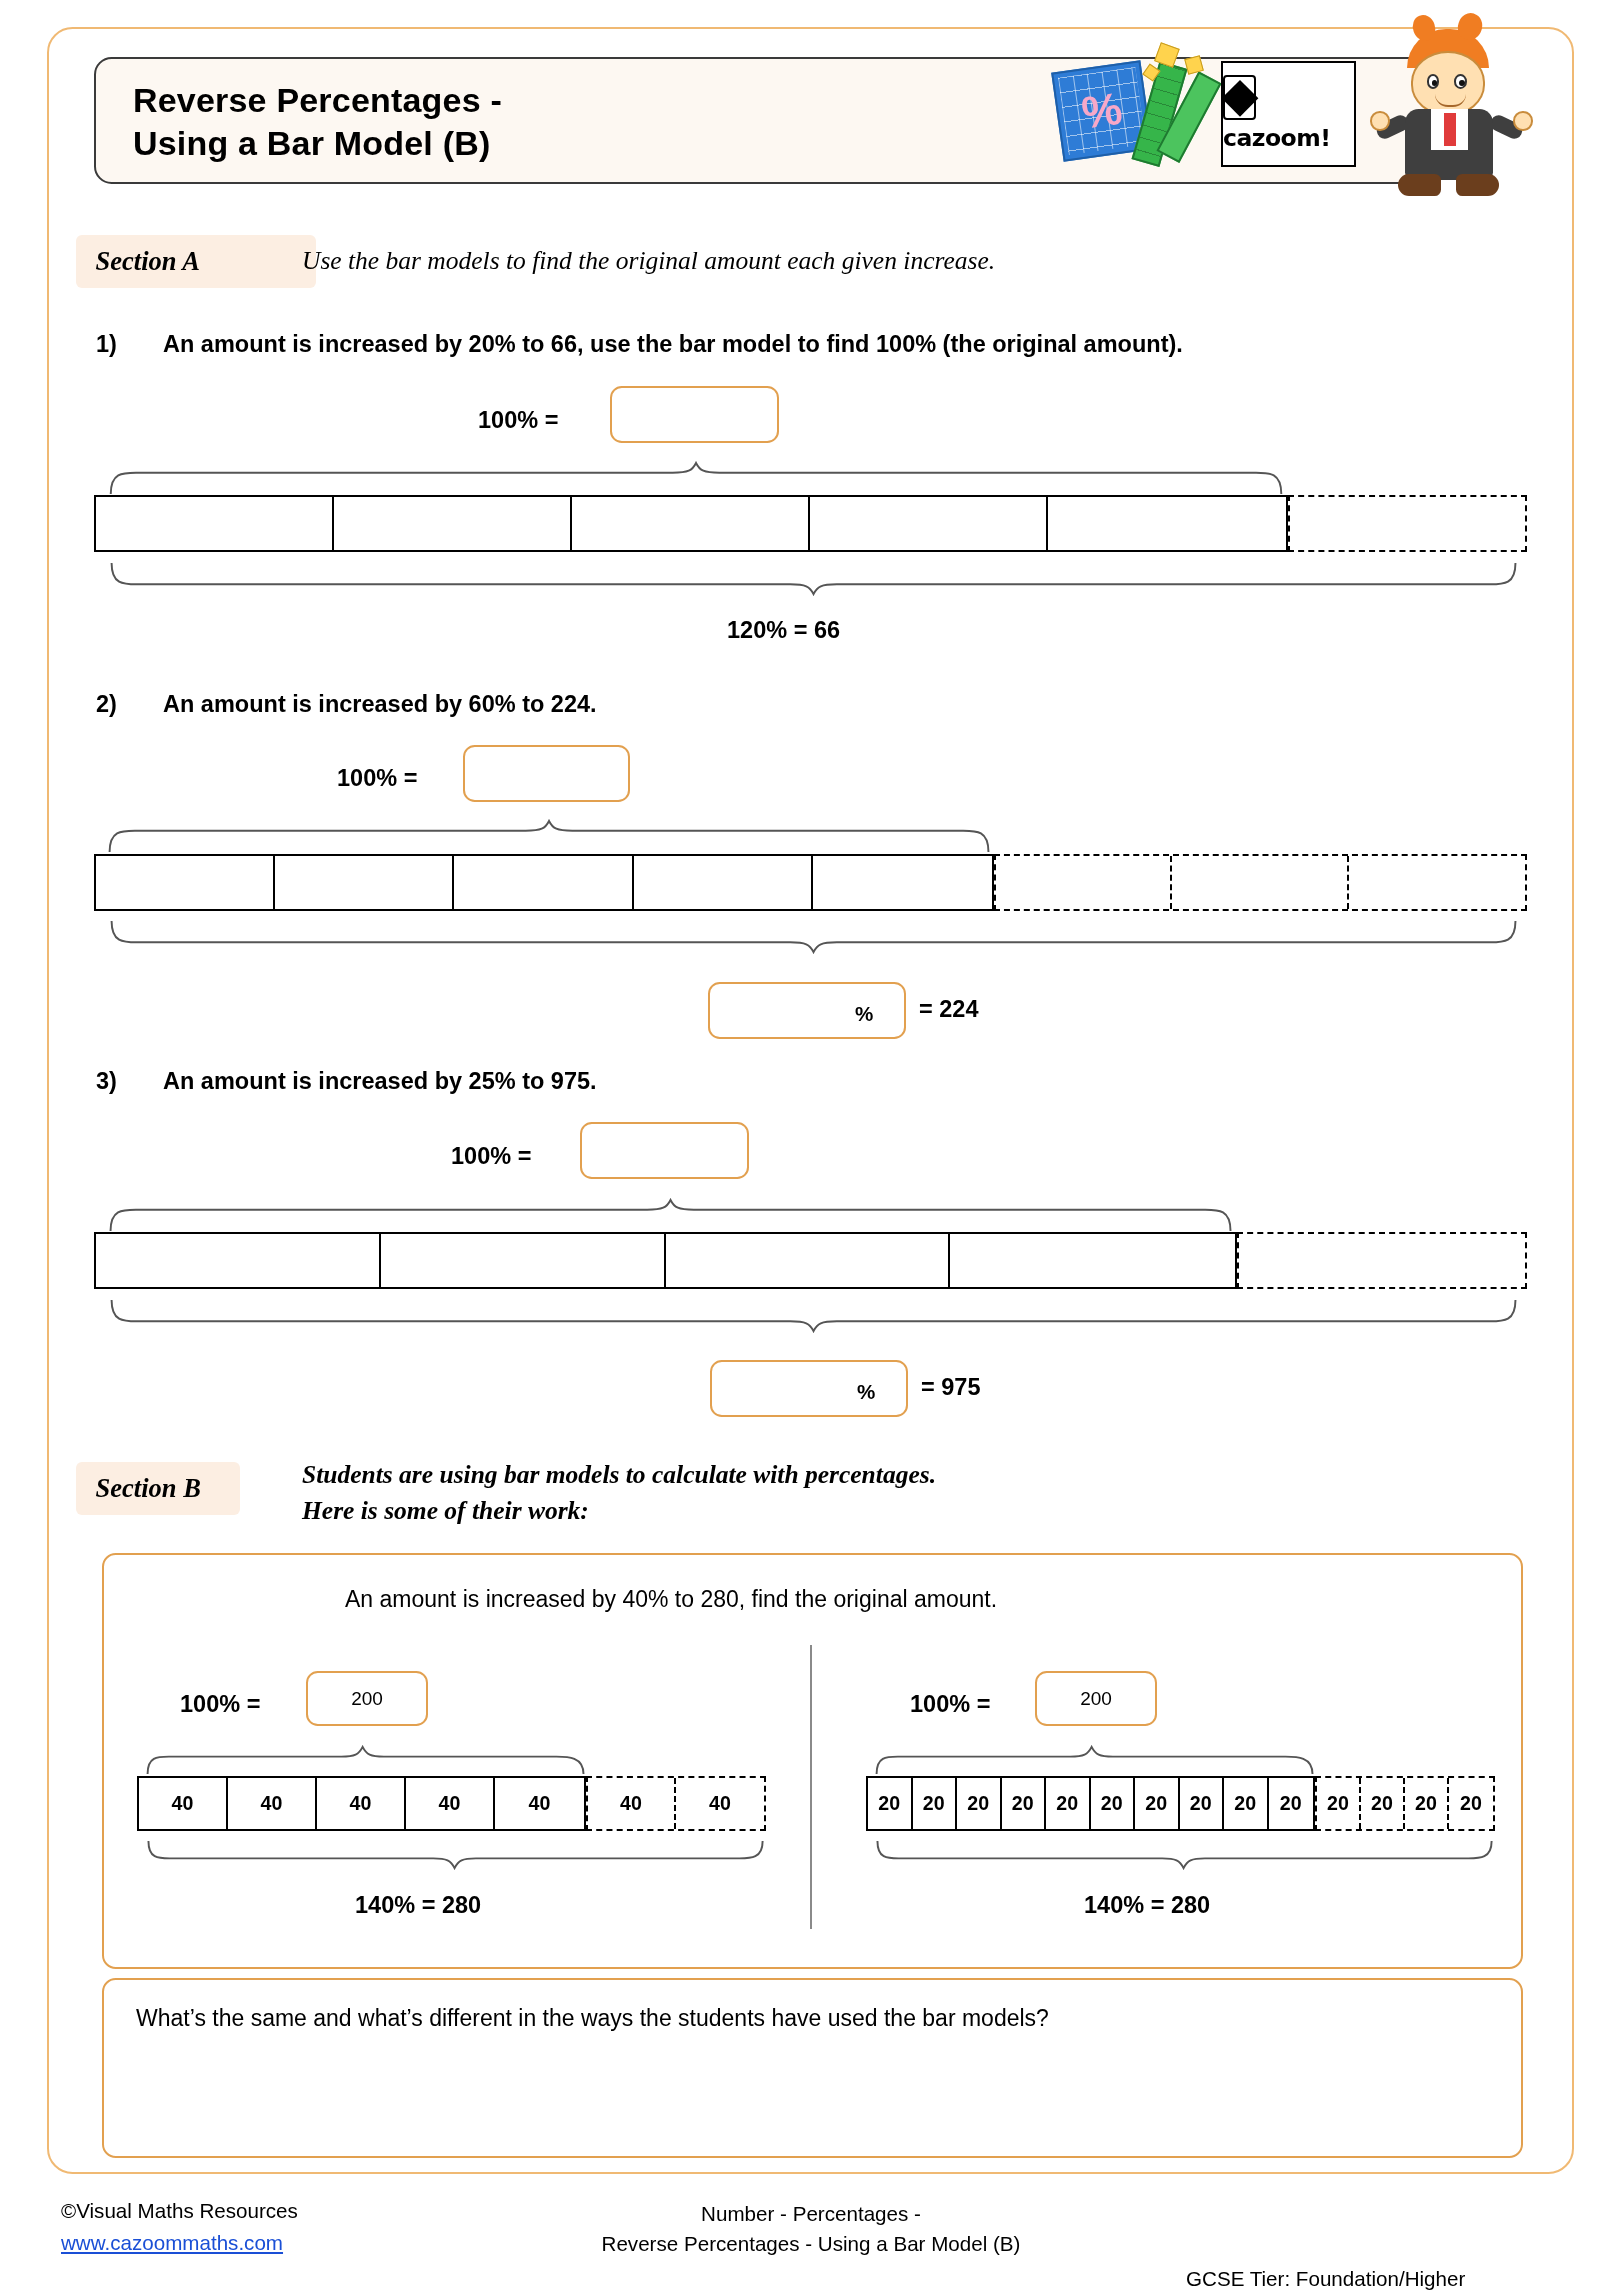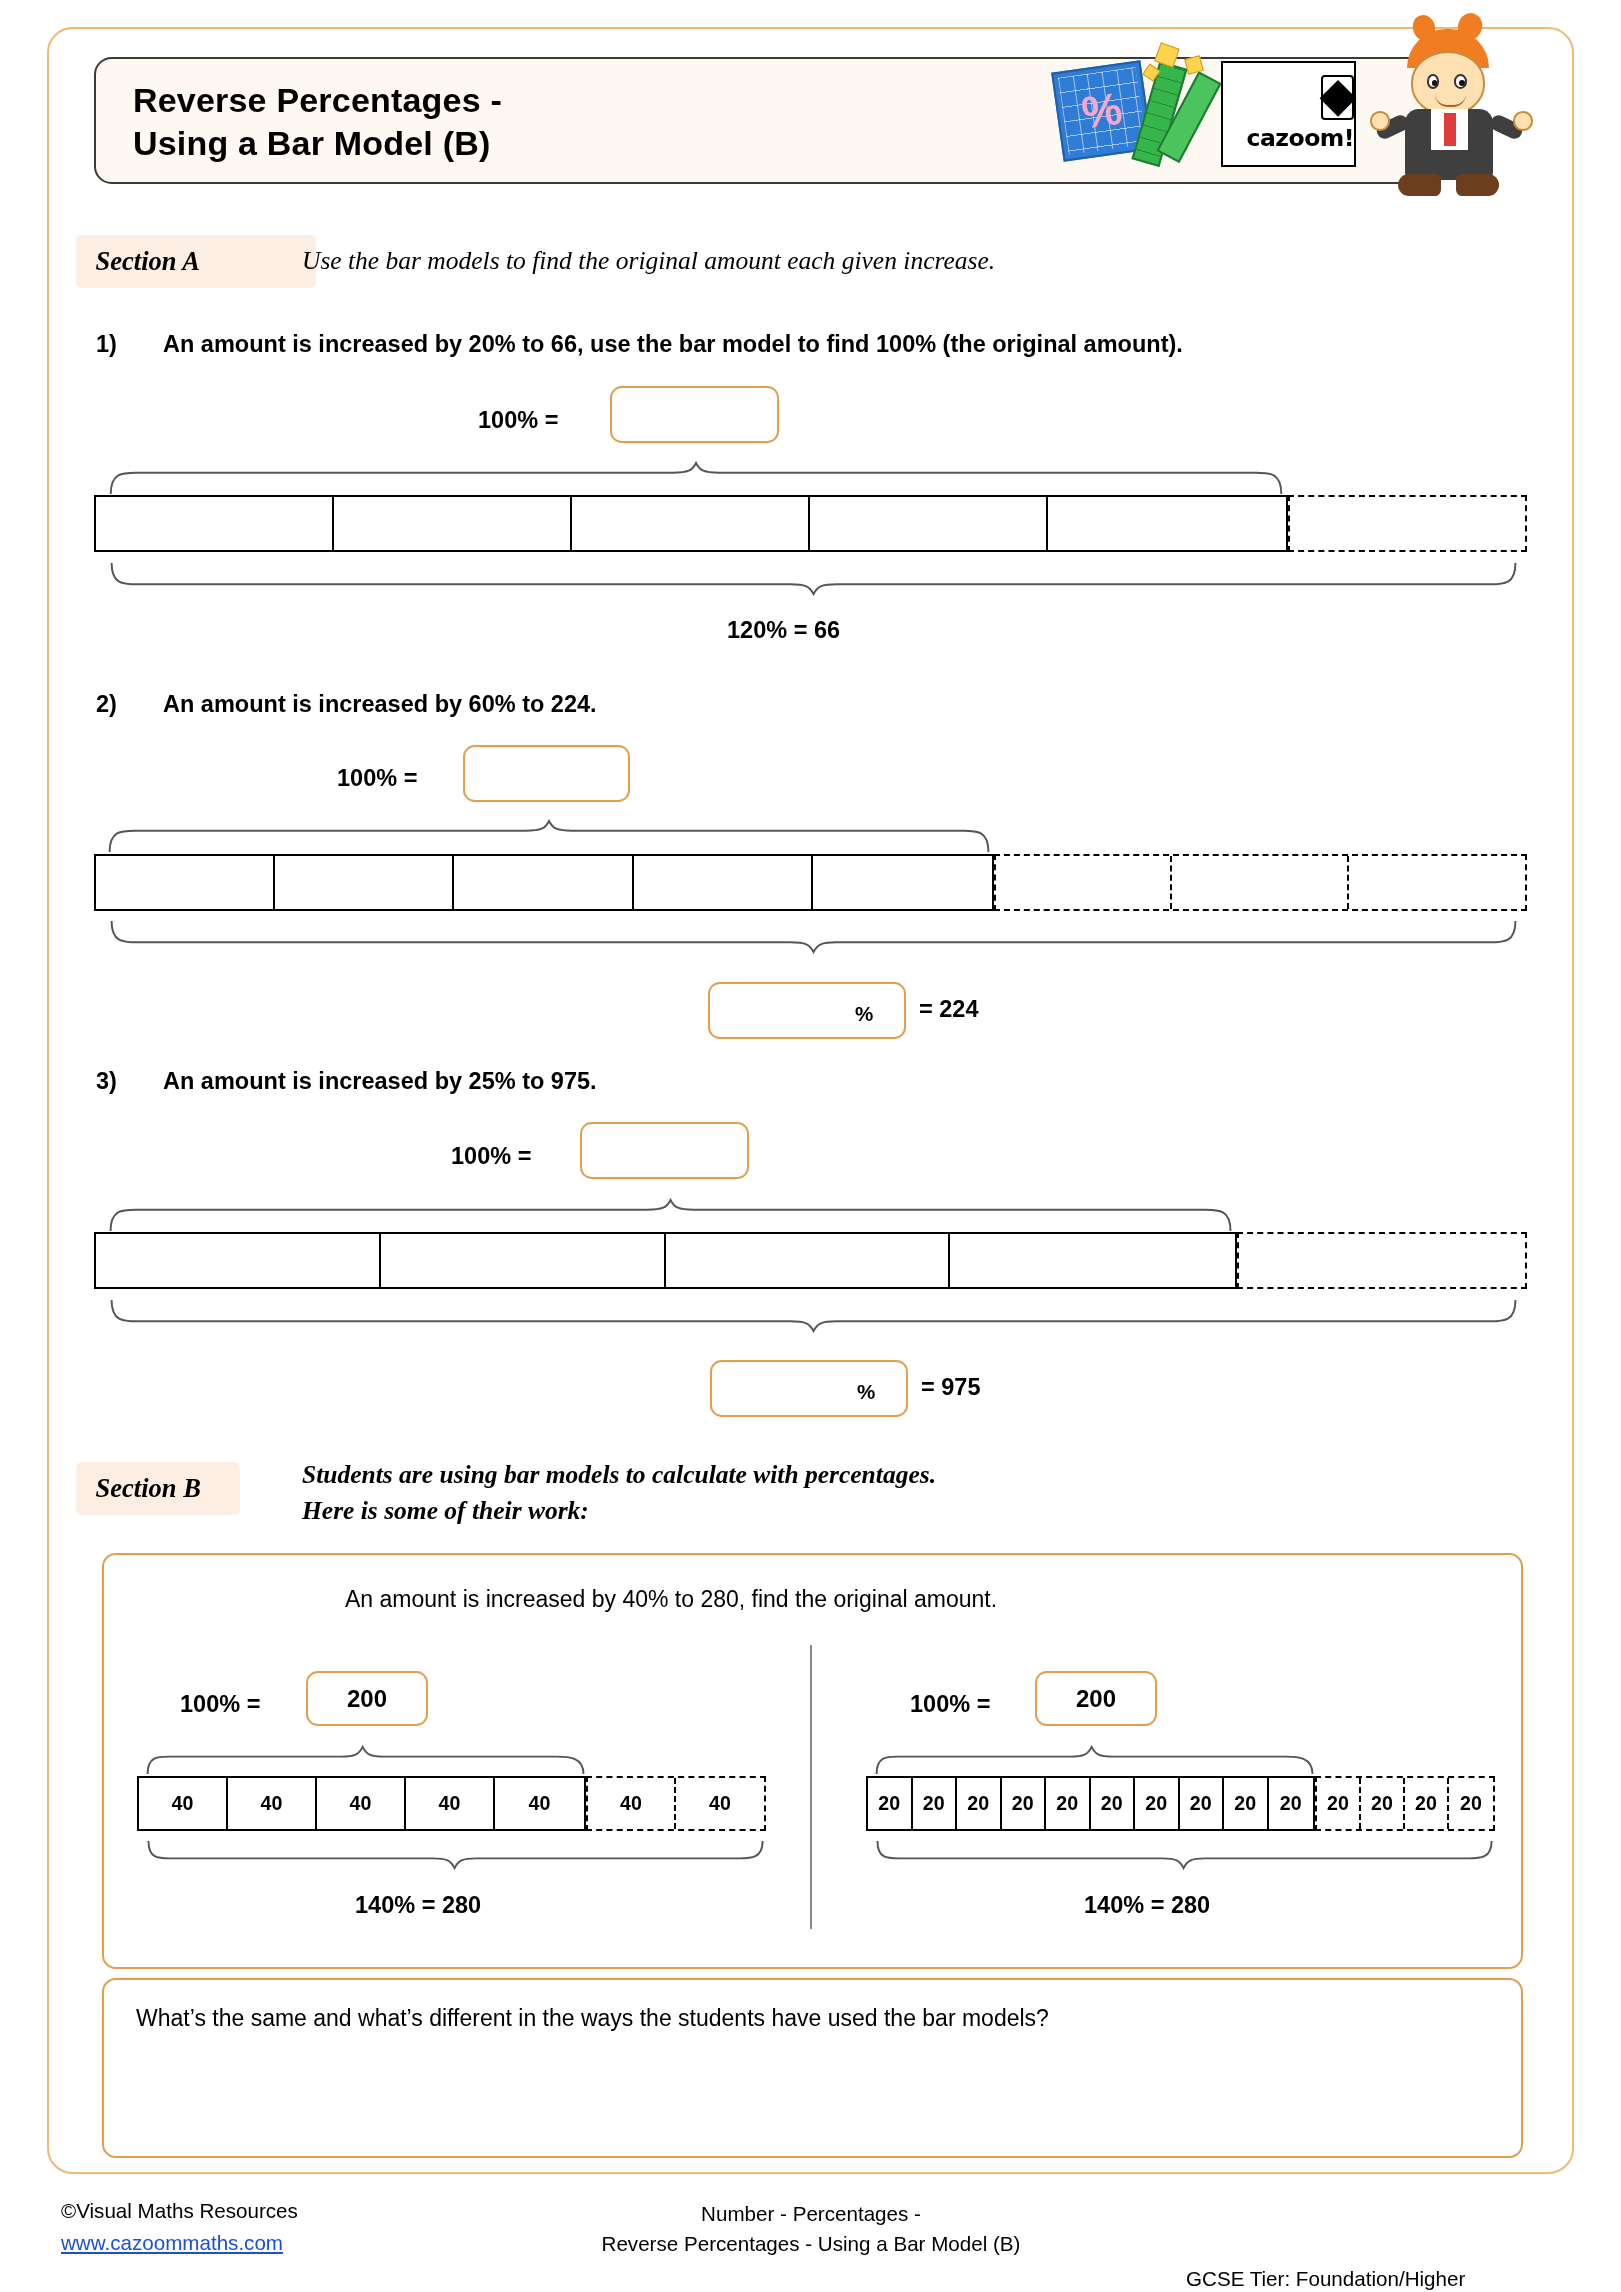--- a/index.html
+++ b/index.html
@@ -62,21 +62,21 @@
     position: absolute; left: 137px; top: 33px; width: 25.5px; height: 90px;
     background: #4cc45e; border: 2px solid #1e7a30; transform: rotate(28deg);
   }
   .y1, .y2, .y3 { position: absolute; background: #ffd34d; border: 1px solid #c79b1f; }
   .y1 { left: 118px; top: 5.9px; width: 19.6px; height: 19.6px; transform: rotate(20deg); }
   .y2 { left: 147px; top: 17.6px; width: 15.7px; height: 15.7px; transform: rotate(-15deg); }
   .y3 { left: 106px; top: 27.4px; width: 12.7px; height: 12.7px; transform: rotate(35deg); }
   .cazoom-box {
     position: absolute; left: 182px; top: 21.6px; width: 135px; height: 106px;
     border: 2px solid #000; background: #fff;
-    display: flex; flex-direction: column; align-items: flex-end; justify-content: center;
+    display: flex; flex-direction: column; align-items: flex-start; justify-content: center;
   }
   .cazoom-glyph {
     width: 33px; height: 45px; border: 2.9px solid #000; border-radius: 3.9px;
     position: relative; margin-bottom: 3.9px; background: #fff;
   }
   .cazoom-glyph:before {
     content: ""; position: absolute; left: 50%; top: 50%;
     width: 25.5px; height: 25.5px; background: #000; transform: translate(-50%,-50%) rotate(45deg);
   }
   .cazoom-word { font-family: "DejaVu Sans", sans-serif; font-weight: bold; font-size: 23.5px; letter-spacing: -0.5px; }
@@ -127,21 +127,21 @@
   .lbl { position: absolute; font-size: 23.5px; font-weight: bold; }
 
   .ansbox {
     position: absolute;
     border: 2px solid #e2a04f;
     border-radius: 11.8px;
     background: #ffffff;
   }
   .ansbox.filled {
     display: flex; align-items: center; justify-content: center;
-    font-size: 24px; font-weight: bold;
+    font-size: 19px; font-weight: normal;
   }
 
   
   .bar { position: absolute; border: 2px solid #000; background: #fff; display: flex; }
   .bar .cell { border-right: 2px solid #000; height: 100%; display:flex; align-items:center; justify-content:center; font-size: 19.6px; font-weight: bold;}
   .bar .cell:last-child { border-right: none; }
   .bar-dashed { position: absolute; border: 2px dashed #000; background: #fff; display: flex; }
   .bar-dashed .cell { border-right: 2px dashed #000; height: 100%; display:flex; align-items:center; justify-content:center; font-size: 19.6px; font-weight: bold;}
   .bar-dashed .cell:last-child { border-right: none; }
 

